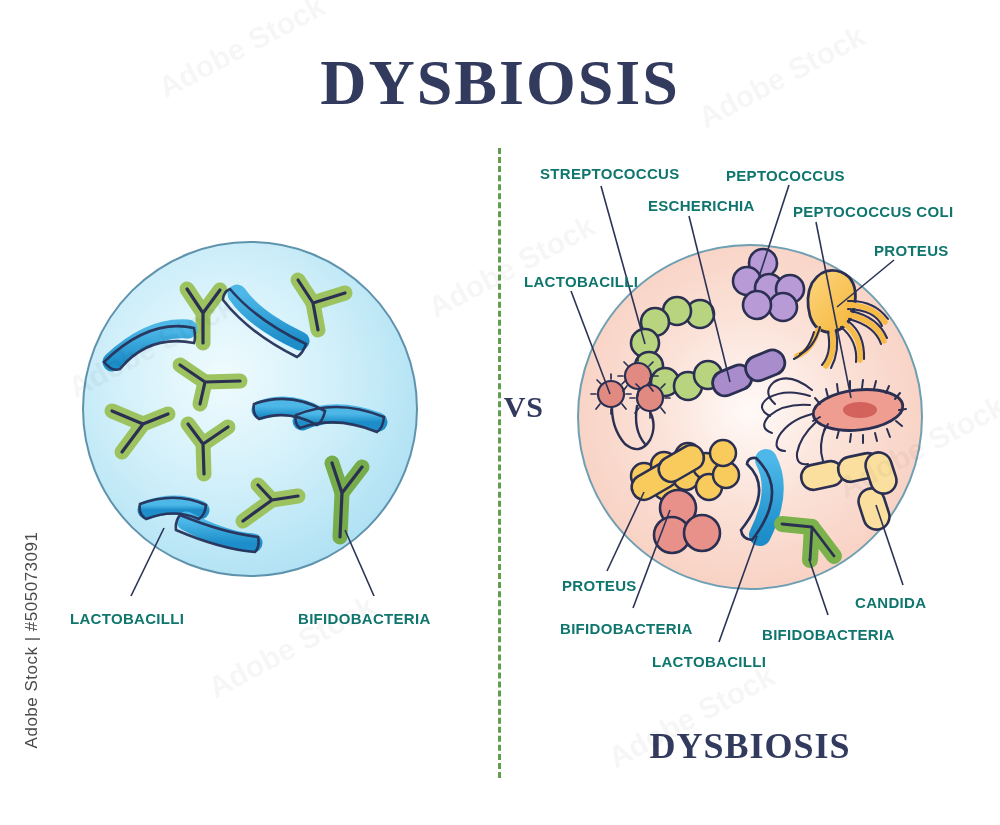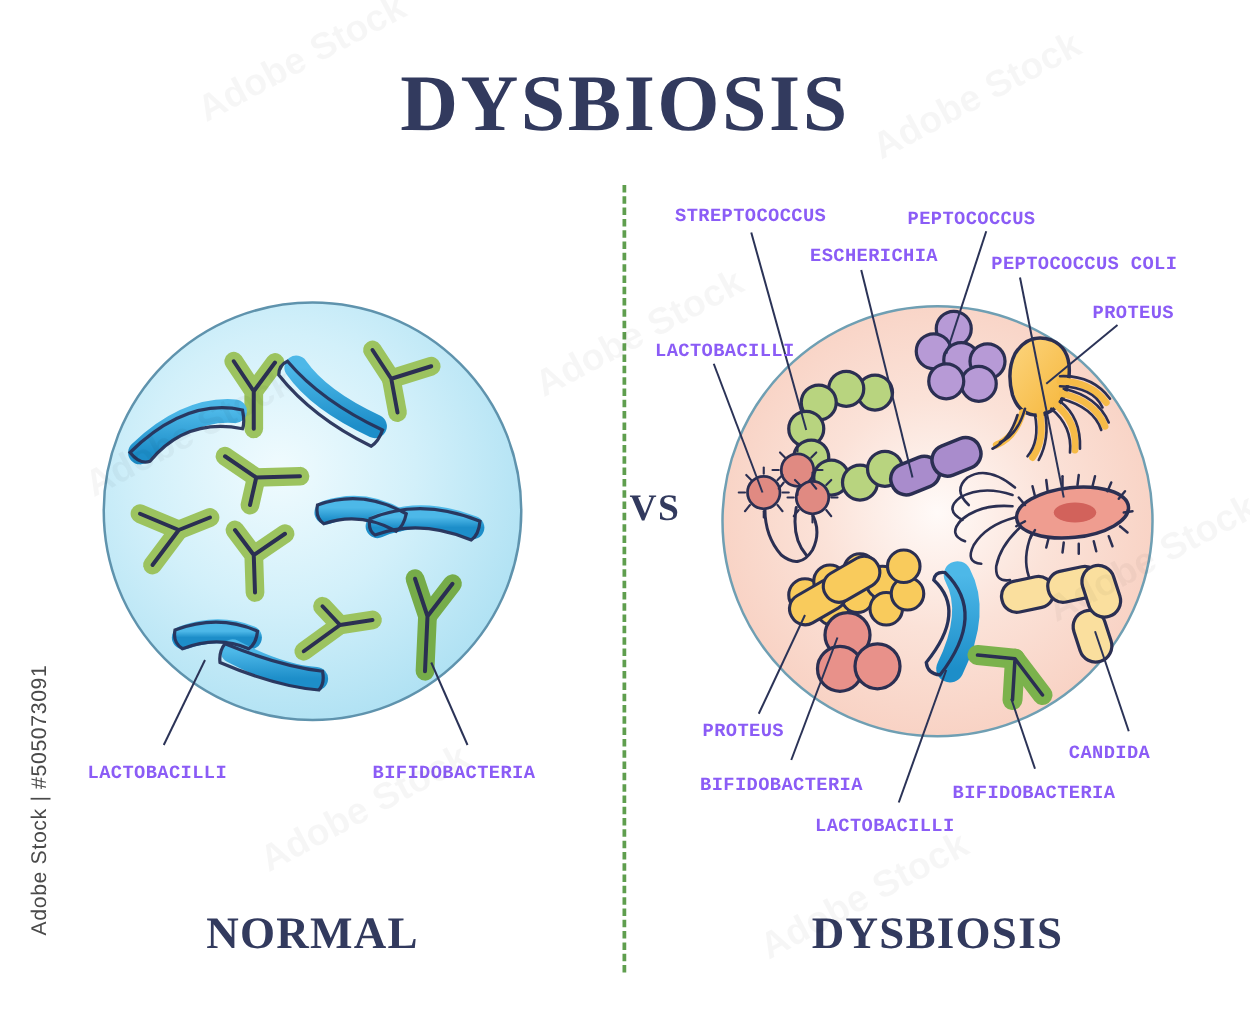--- a/index.html
+++ b/index.html
@@ -48,24 +48,24 @@
     color:#323a5e;
     letter-spacing:1px;
     text-align:center;
   }
   .caption.normal{left:90px;top:725px;width:320px;}
   .caption.dys{left:590px;top:725px;width:320px;}
 
   
   .lbl{
     position:absolute;
-    font-family:Liberation Mono, monospace;
+    font-family:Liberation Sans, sans-serif;
     font-weight:bold;
     font-size:15px;
-    color:#8b5cf6;
+    color:#0f766e;
     letter-spacing:.3px;
     white-space:nowrap;
   }
 
   
   .wm-bar{
     position:absolute;left:14px;top:0px;
     width:24px;height:825px;
     background:#ffffff;
   }
@@ -389,21 +389,20 @@
   <div class="lbl" style="left:726px;top:167px;">PEPTOCOCCUS</div>
   <div class="lbl" style="left:793px;top:203px;">PEPTOCOCCUS COLI</div>
   <div class="lbl" style="left:874px;top:242px;">PROTEUS</div>
   <div class="lbl" style="left:524px;top:273px;">LACTOBACILLI</div>
   <div class="lbl" style="left:562px;top:577px;">PROTEUS</div>
   <div class="lbl" style="left:560px;top:620px;">BIFIDOBACTERIA</div>
   <div class="lbl" style="left:652px;top:653px;">LACTOBACILLI</div>
   <div class="lbl" style="left:762px;top:626px;">BIFIDOBACTERIA</div>
   <div class="lbl" style="left:855px;top:594px;">CANDIDA</div>
 
-  <div class="caption normal">NORMAL</div>
   <div class="caption dys">DYSBIOSIS</div>
 
   <div class="wm-bar"></div>
   <div class="wm-text">Adobe Stock | #505073091</div>
 
   <div class="wm-ghost" style="left:150px;top:30px;font-size:30px;transform:rotate(-28deg);">Adobe Stock</div>
   <div class="wm-ghost" style="left:690px;top:60px;font-size:30px;transform:rotate(-28deg);">Adobe Stock</div>
   <div class="wm-ghost" style="left:60px;top:330px;font-size:30px;transform:rotate(-28deg);">Adobe Stock</div>
   <div class="wm-ghost" style="left:420px;top:250px;font-size:30px;transform:rotate(-28deg);">Adobe Stock</div>
   <div class="wm-ghost" style="left:830px;top:430px;font-size:30px;transform:rotate(-28deg);">Adobe Stock</div>

